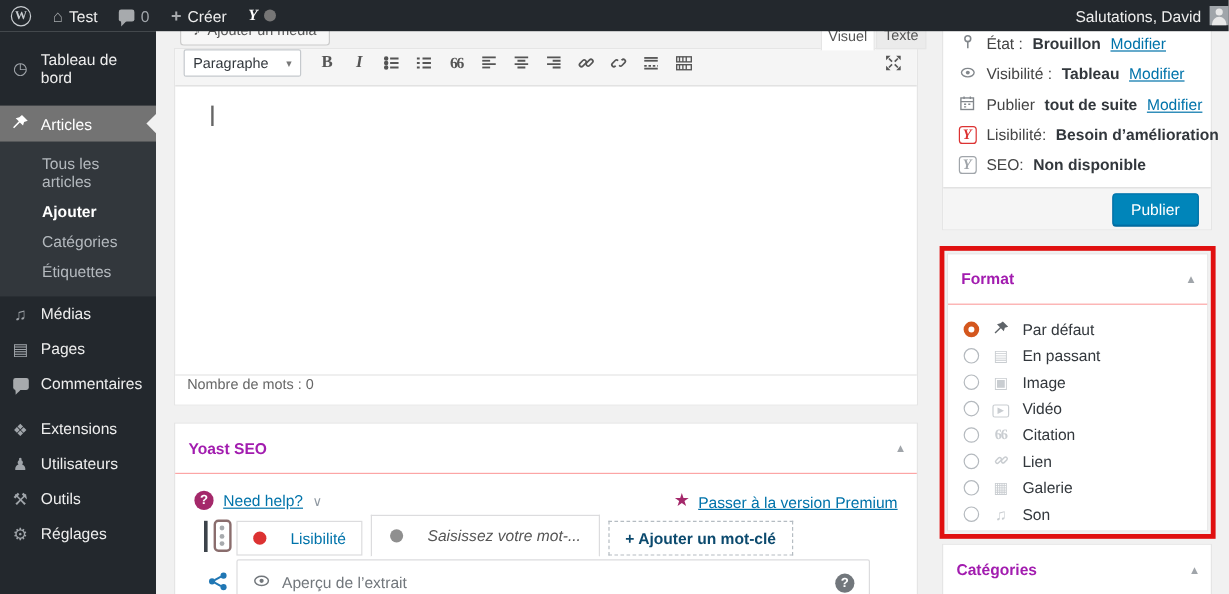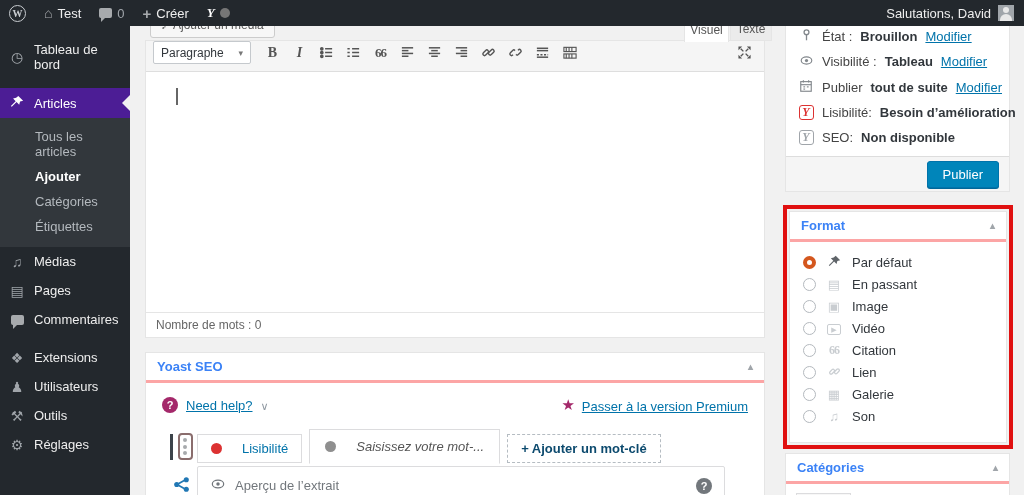--- a/index.html
+++ b/index.html
@@ -5,39 +5,39 @@
   *{box-sizing:border-box;margin:0;padding:0}
   html,body{width:1024px;height:495px}
   body{position:relative;overflow:hidden;background:#f1f1f1;
        font-family:"Liberation Sans",sans-serif;font-size:13px;color:#444}
   a{text-decoration:underline;color:#0073aa;cursor:pointer}
 
   
   .adminbar{position:absolute;left:0;top:0;width:1024px;height:26px;background:#23282d;
             display:flex;align-items:center;z-index:50;color:#eee}
   .ab-item{display:flex;align-items:center;gap:5px;padding:0 9px;height:26px;font-size:13px}
-  .ab-right{margin-left:auto;display:flex;align-items:center;gap:7px;padding-right:10px}
+  .ab-right{margin-left:auto;display:flex;align-items:center;gap:7px;}
   .wplogo{width:17px;height:17px;border:1.5px solid #c9cdd1;border-radius:50%;display:flex;
           align-items:center;justify-content:center;font:bold 10px "Liberation Serif",serif;color:#c9cdd1}
   .g-home::before{content:"⌂";font-size:14px;color:#a7aaad}
   .bubble{width:13px;height:10px;background:#a7aaad;border-radius:2px;position:relative;display:inline-block}
   .bubble::after{content:"";position:absolute;left:2px;bottom:-4px;border:3px solid transparent;
                  border-top-color:#a7aaad;border-left-color:#a7aaad}
   .plus{font-size:15px;color:#a7aaad;font-weight:bold}
   .ytb{font:italic bold 13px "Liberation Serif",serif;color:#fff}
   .graydot{width:10px;height:10px;border-radius:50%;background:#767676;display:inline-block}
   .avatar{width:16px;height:16px;background:#a0a5aa;position:relative;overflow:hidden}
   .avatar::before{content:"";position:absolute;left:5px;top:2px;width:6px;height:6px;border-radius:50%;background:#e8e8e8}
   .avatar::after{content:"";position:absolute;left:2px;top:9px;width:12px;height:8px;border-radius:6px 6px 0 0;background:#e8e8e8}
 
   
   .sidebar{position:absolute;left:0;top:26px;bottom:0;width:130px;background:#23282d;z-index:40;color:#eee}
   .mi{display:flex;align-items:center;gap:8px;padding:7px 8px;font-size:13px;position:relative;cursor:pointer}
   .mi .ic{width:18px;text-align:center;color:#a0a5aa;font-size:14px;flex:0 0 18px;line-height:1}
-  .mi.active{background:#4c1d95;color:#fff}
+  .mi.active{background:#737373;color:#fff}
   .mi.active .ic{color:#fff}
   .mi.active::after{content:"";position:absolute;right:0;top:50%;margin-top:-8px;
                     border:8px solid transparent;border-right-color:#f1f1f1}
   .submenu{background:#32373c;padding:6px 0 8px}
   .smi{padding:5px 8px 5px 35px;color:#b4b9be;font-size:13px;cursor:pointer}
   .smi.current{color:#fff;font-weight:bold}
   .mgap{height:9px}
   .dim{color:#a0a5aa}
   .g-dash::before{content:"◷"} .g-media::before{content:"♫"} .g-pages::before{content:"▤"}
   .g-appear::before{content:"✒"} .g-plug::before{content:"❖"} .g-users::before{content:"♟"}
@@ -61,28 +61,28 @@
            font-size:12px;color:#32373c;margin-right:7px}
   .tbtn{width:25px;height:23px;display:flex;align-items:center;justify-content:center;color:#555;
         border-radius:2px;cursor:pointer}
   .tbtn svg{display:block}
   .tb-bold{font:bold 14px "Liberation Serif",serif}
   .tb-italic{font:italic bold 14px "Liberation Serif",serif}
   .tb-quote{font:bold 13px "Liberation Serif",serif;letter-spacing:-1px;color:#555}
   .tbtn.last{margin-left:auto}
   .canvas{height:240px;position:relative}
   .caret{position:absolute;left:30px;top:16px;width:2px;height:17px;background:#666}
-  .wordcount{height:25px;border-top:1px solid #e5e5e5;display:flex;align-items:center;
+  .wordcount{height:25px;border-top:1px solid #e5e5e5;display:flex;
              padding:0 10px;color:#666;font-size:12px;background:#fff}
 
   
   .yoast{position:absolute;left:145px;top:352px;width:620px;height:200px;background:#fff;
          border:1px solid #e5e5e5;z-index:4}
-  .boxbar{height:30px;display:flex;align-items:center;justify-content:space-between;padding:0 11px;
-          border-bottom:3px solid #fca5a5;font-weight:bold;color:#3b82f6;font-size:13px}
+  .boxbar{height:42px;display:flex;align-items:center;justify-content:space-between;padding:0 11px;
+          border-bottom:1px solid #fca5a5;font-weight:bold;color:#a21caf;font-size:13px}
   .togg{color:#a0a5aa;font-size:10px;cursor:pointer}
   .g-up::before{content:"▴"}
   .yhelp{display:flex;align-items:center;gap:8px;padding:13px 16px 10px}
   .q{width:16px;height:16px;border-radius:50%;background:#a4286a;color:#fff;font-size:11px;
      font-weight:bold;display:inline-flex;align-items:center;justify-content:center;flex:0 0 16px}
   .g-chev::before{content:"∨";color:#8f98a1;font-size:11px}
   .yprem{margin-left:auto;display:flex;align-items:flex-end;gap:7px}
   .g-star::before{content:"★";color:#a4286a;font-size:15px}
   .ycol{position:absolute;left:14px;top:80px;width:42px;display:flex;flex-direction:column;
         align-items:center;gap:16px}

